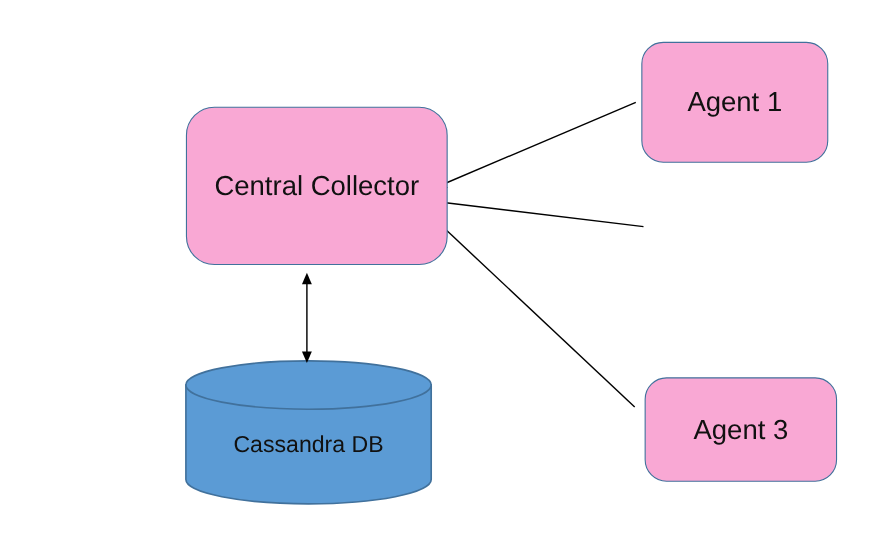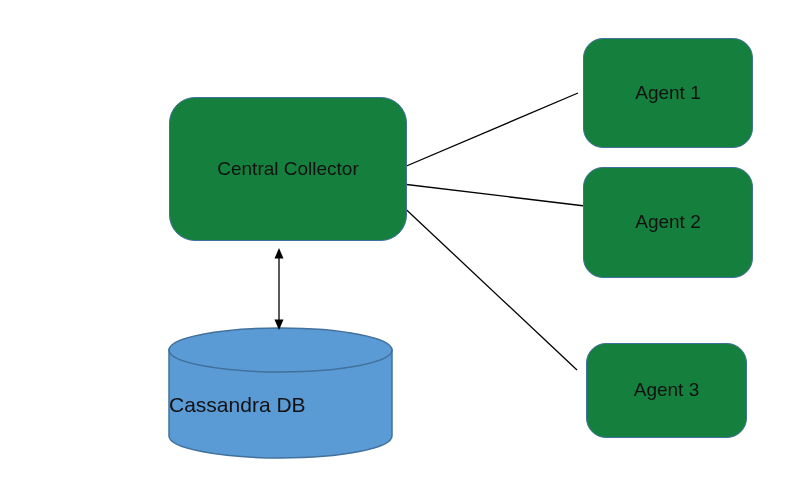--- a/index.html
+++ b/index.html
@@ -20,25 +20,25 @@
     left: 0;
     top: 0;
     width: 806px;
     height: 504px;
   }
   .node {
     position: absolute;
     display: flex;
     align-items: center;
     justify-content: center;
-    background: #15803d;
+    background: #f9a8d4;
     border: 1.5px solid #41719c;
     box-sizing: border-box;
     color: #111111;
-    font-size: 19px;
+    font-size: 25px;
     line-height: 1.2;
     text-align: center;
   }
   .node-collector {
     left: 145px;
     top: 97px;
     width: 238px;
     height: 144px;
     border-radius: 26px;
     margin-left: 24px;
@@ -53,33 +53,33 @@
   .node-agent-2 {
     left: 583px;
     top: 167px;
     width: 170px;
     height: 111px;
     border-radius: 20px;
   }
   .node-agent-3 {
     left: 586px;
     top: 343px;
-    width: 161px;
+    width: 175px;
     height: 95px;
     border-radius: 20px;
   }
   .cyl-label {
     position: absolute;
     left: 169px;
     top: 390px;
     width: 223px;
     height: 30px;
     display: flex;
     align-items: center;
-    justify-content: flex-start;
+    justify-content: center;
     color: #111111;
     font-size: 21px;
     text-align: center;
   }
 </style>
 </head>
 <body>
 
 <div class="canvas">
 
@@ -109,23 +109,20 @@
   </svg>
 
   <div class="node node-collector">
     <span>Central Collector</span>
   </div>
 
   <div class="node node-agent-1">
     <span>Agent 1</span>
   </div>
 
-  <div class="node node-agent-2">
-    <span>Agent 2</span>
-  </div>
 
   <div class="node node-agent-3">
     <span>Agent 3</span>
   </div>
 
   <div class="cyl-label">
     <span>Cassandra DB</span>
   </div>
 
 </div>

